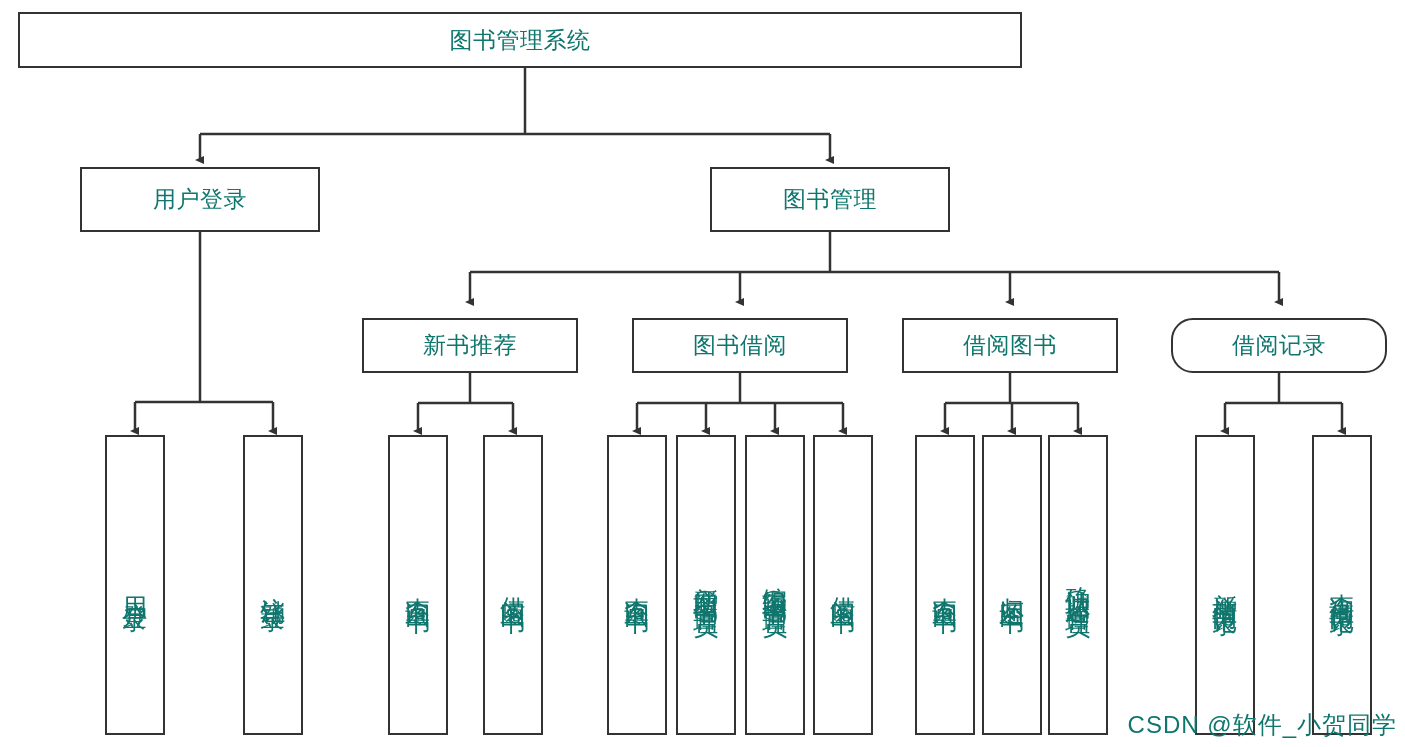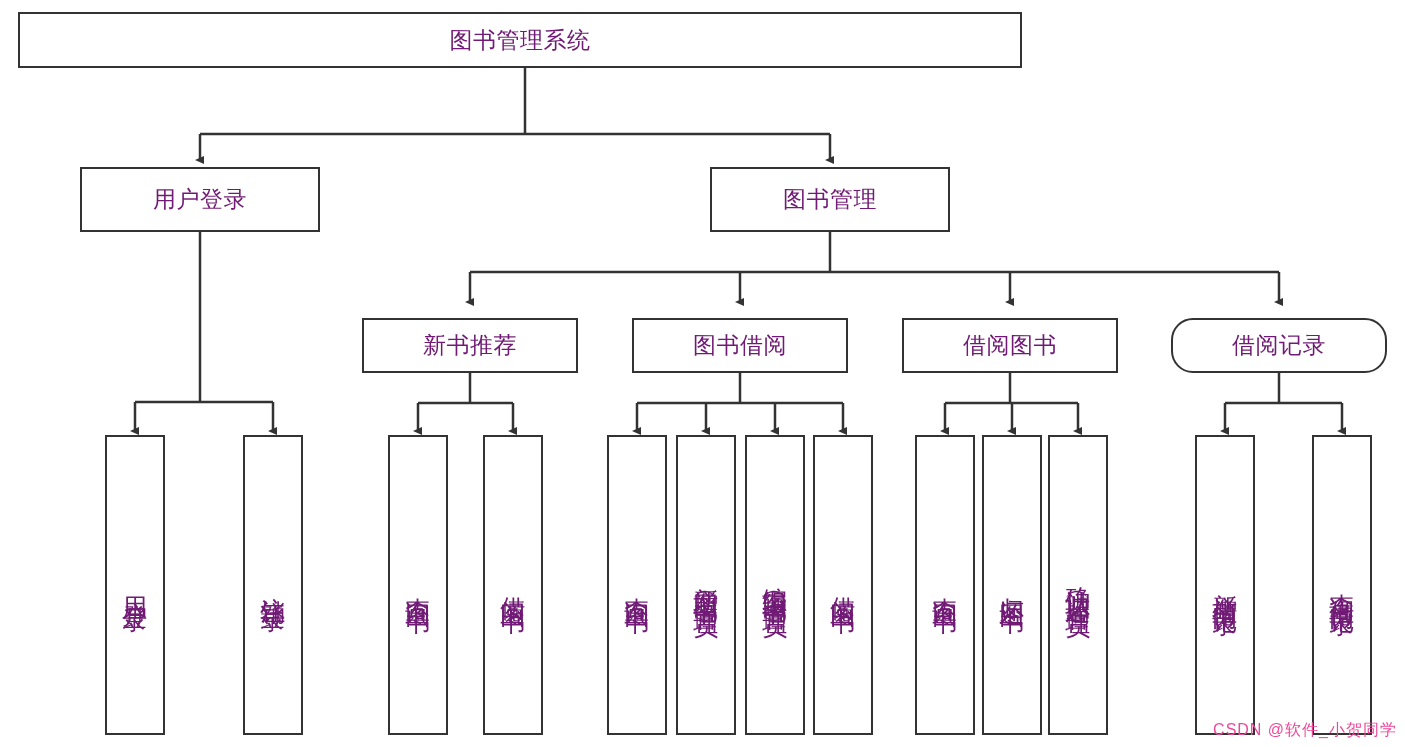--- a/index.html
+++ b/index.html
@@ -17,40 +17,40 @@
     background:#fff;
     display:flex;
     align-items:center;
     justify-content:center;
     text-align:center;
   }
   .node .lbl{
     font-size:23px;
     line-height:1.15;
     letter-spacing:0.5px;
-    color:#701a75;
+    color:#0f766e;
     white-space:nowrap;
   }
   .leaf{
     writing-mode:vertical-rl;
     text-orientation:upright;
   }
   .leaf .lbl{
     writing-mode:vertical-rl;
     text-orientation:upright;
     font-size:25px;
     line-height:1.05;
     letter-spacing:4px;
     white-space:normal;
   }
   .watermark{
     position:absolute;
     right:8px;bottom:6px;
-    font-size:16px;
-    color:#ec4899;
+    font-size:24px;
+    color:#0f766e;
     letter-spacing:1px;
     white-space:nowrap;
     pointer-events:none;
   }
 </style>
 </head>
 <body>
 
 <div id="stage">
 

